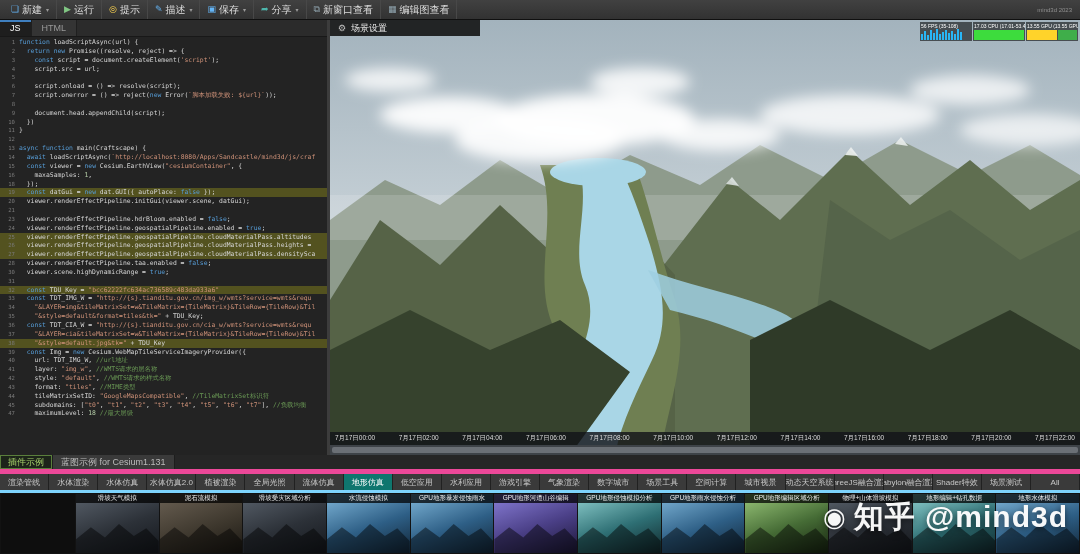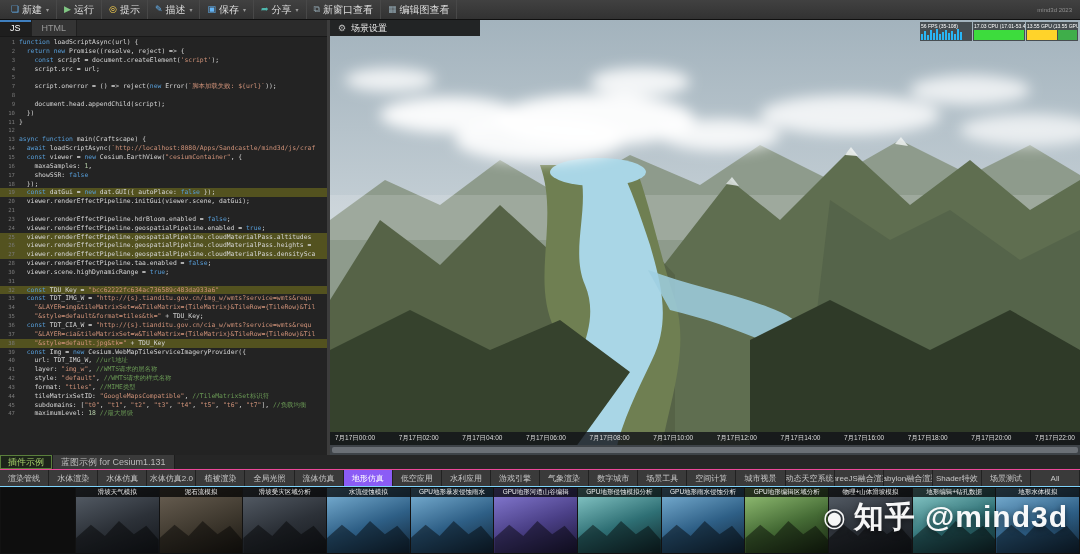--- a/index.html
+++ b/index.html
@@ -44,28 +44,28 @@
   .perf-bars{height:11px;display:flex;align-items:flex-end;gap:1px;padding:0 1px 1px;}
   .perf-bars i{display:block;width:2px;}
   .timeline{position:absolute;left:0;right:0;bottom:10px;height:13px;background:rgba(18,20,24,0.82);
             display:flex;justify-content:space-between;align-items:center;padding:0 5px;box-sizing:border-box;}
   .tl-label{font-size:6.5px;color:#ddd;white-space:nowrap;}
   .timeline-scroll{position:absolute;left:0;right:0;bottom:0;height:10px;background:#3e4348;}
   .timeline-scroll .handle{position:absolute;left:2px;right:2px;top:2px;bottom:2px;background:#6b7076;border-radius:2px;}
 
   
   .bottom{height:99px;background:#202020;display:flex;flex-direction:column;}
-  .panel-tabs{height:14px;background:#262626;display:flex;align-items:stretch;border-bottom:1px solid #ec4899;flex:none;}
+  .panel-tabs{height:14px;background:#262626;display:flex;align-items:stretch;border-bottom:5px solid #ec4899;flex:none;}
   .p-tab{font-size:9px;padding:0 8px;display:flex;align-items:center;color:#bbb;background:#3a3a3a;
          border-right:1px solid #1d1d1d;white-space:nowrap;}
   .p-tab.active{color:#a5d06a;background:#1d241a;box-shadow:inset 0 0 0 1px #5a7f3c;}
-  .cat-tabs{height:16px;display:flex;background:#2e2e2e;border-bottom:1px solid #7dd3fc;overflow:hidden;flex:none;}
+  .cat-tabs{height:16px;display:flex;background:#2e2e2e;border-bottom:3px solid #7dd3fc;overflow:hidden;flex:none;}
   .cat-tab{flex:1;font-size:8px;color:#c8c8c8;display:flex;align-items:center;justify-content:center;
            border-right:1px solid #212121;white-space:nowrap;padding:0 2px;background:#3a3a3a;overflow:hidden;}
-  .cat-tab.active{background:#8b5cf6;color:#fff;}
+  .cat-tab.active{background:#0f766e;color:#fff;}
   .thumbs{flex:1;display:flex;background:#121212;gap:1px;padding:1px;min-height:0;}
   .thumb-spacer{width:74px;background:#0e0e0e;flex:none;}
   .thumb{flex:1;position:relative;overflow:hidden;min-width:0;}
   .thumb .art{position:absolute;inset:0;}
   .thumb .ridge{position:absolute;left:0;right:0;bottom:0;height:58%;background:rgba(0,0,0,0.45);
     clip-path:polygon(0 100%,0 60%,18% 25%,35% 55%,52% 15%,70% 50%,85% 28%,100% 65%,100% 100%);}
   .thumb .cap{position:absolute;top:0;left:0;right:0;height:9px;background:rgba(0,0,0,0.74);color:#eee;
               font-size:6.5px;display:flex;align-items:center;justify-content:center;white-space:nowrap;overflow:hidden;}
   .tone-dark .art{background:linear-gradient(160deg,#59616b 0%,#2c3138 55%,#15181d 100%);}
   .tone-sand .art{background:linear-gradient(160deg,#6b6154 0%,#3c362c 60%,#1b1813 100%);}
@@ -131,31 +131,31 @@
       <div class="editor-tabs" id="editor-tabs">
           <div class="ed-tab active">JS</div>
           <div class="ed-tab">HTML</div>
         </div>
       <div class="code" id="code">
           <div class="line"><span class="ln">1</span><span class="tx"><span class="k">function</span> loadScriptAsync(url) {</span></div>
           <div class="line"><span class="ln">2</span><span class="tx">  <span class="k">return</span> <span class="k">new</span> Promise((resolve, reject) =&gt; {</span></div>
           <div class="line"><span class="ln">3</span><span class="tx">    <span class="k">const</span> script = document.createElement(<span class="s">'script'</span>);</span></div>
           <div class="line"><span class="ln">4</span><span class="tx">    script.src = url;</span></div>
           <div class="line"><span class="ln">5</span><span class="tx"></span></div>
+          <div class="line"><span class="ln">6</span><span class="tx">    script.onload = () =&gt; resolve(script);</span></div>
           <div class="line"><span class="ln">7</span><span class="tx">    script.onerror = () =&gt; reject(<span class="k">new</span> Error(<span class="s">`脚本加载失败: ${url}`</span>));</span></div>
           <div class="line"><span class="ln">8</span><span class="tx"></span></div>
           <div class="line"><span class="ln">9</span><span class="tx">    document.head.appendChild(script);</span></div>
           <div class="line"><span class="ln">10</span><span class="tx">  })</span></div>
           <div class="line"><span class="ln">11</span><span class="tx">}</span></div>
           <div class="line"><span class="ln">12</span><span class="tx"></span></div>
           <div class="line"><span class="ln">13</span><span class="tx"><span class="k">async</span> <span class="k">function</span> main(Craftscape) {</span></div>
           <div class="line"><span class="ln">14</span><span class="tx">  <span class="k">await</span> loadScriptAsync(<span class="s">`http://localhost:8080/Apps/Sandcastle/mind3d/js/craf</span></span></div>
           <div class="line"><span class="ln">15</span><span class="tx">  <span class="k">const</span> viewer = <span class="k">new</span> Cesium.EarthView(<span class="s">"cesiumContainer"</span>, {</span></div>
           <div class="line"><span class="ln">16</span><span class="tx">    maxaSamples: <span class="n">1</span>,</span></div>
-          <div class="line"><span class="ln">17</span><span class="tx">    showSSR: <span class="k">false</span></span></div>
           <div class="line"><span class="ln">18</span><span class="tx">  });</span></div>
           <div class="line hl"><span class="ln">19</span><span class="tx">  <span class="k">const</span> datGui = <span class="k">new</span> dat.GUI({ autoPlace: <span class="k">false</span> });</span></div>
           <div class="line"><span class="ln">20</span><span class="tx">  viewer.renderEffectPipeline.initGui(viewer.scene, datGui);</span></div>
           <div class="line"><span class="ln">21</span><span class="tx"></span></div>
           <div class="line"><span class="ln">23</span><span class="tx">  viewer.renderEffectPipeline.hdrBloom.enabled = <span class="k">false</span>;</span></div>
           <div class="line"><span class="ln">24</span><span class="tx">  viewer.renderEffectPipeline.geospatialPipeline.enabled = <span class="k">true</span>;</span></div>
           <div class="line hl"><span class="ln">25</span><span class="tx">  viewer.renderEffectPipeline.geospatialPipeline.cloudMaterialPass.altitudes</span></div>
           <div class="line hl"><span class="ln">26</span><span class="tx">  viewer.renderEffectPipeline.geospatialPipeline.cloudMaterialPass.heights =</span></div>
           <div class="line hl"><span class="ln">27</span><span class="tx">  viewer.renderEffectPipeline.geospatialPipeline.cloudMaterialPass.densitySca</span></div>
           <div class="line"><span class="ln">28</span><span class="tx">  viewer.renderEffectPipeline.taa.enabled = <span class="k">false</span>;</span></div>

